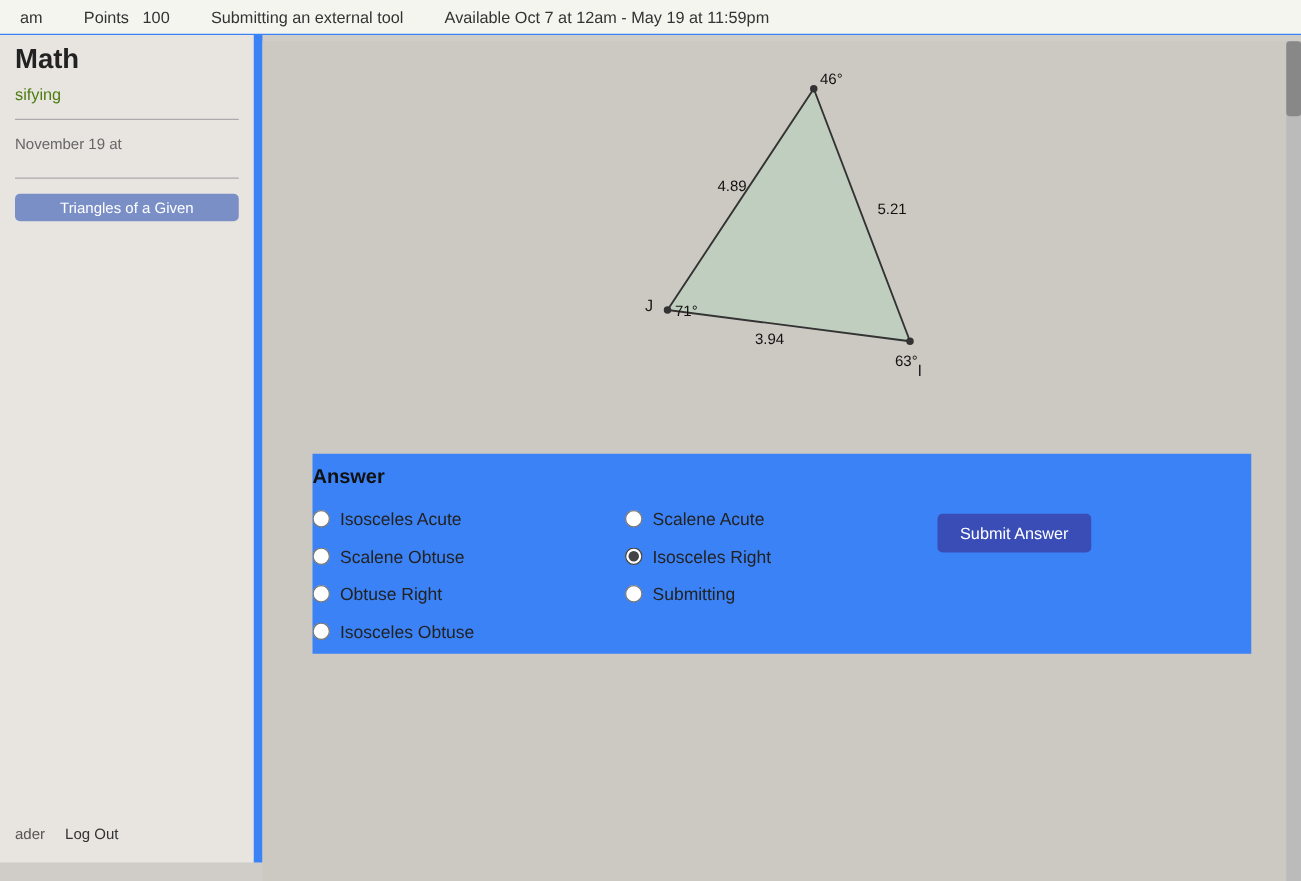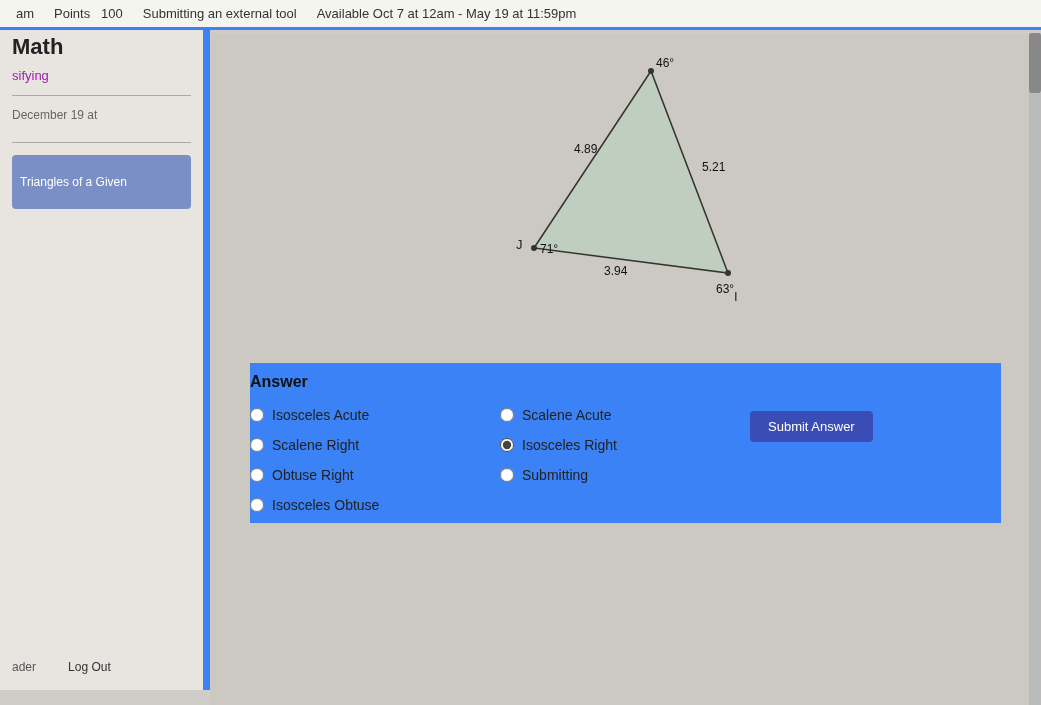--- a/index.html
+++ b/index.html
@@ -8,25 +8,25 @@
       background-color: #d0cdc8;
       width: 1041px;
       height: 705px;
       overflow: hidden;
       position: relative;
     }
 
     
     .top-bar {
       background-color: #f5f5f0;
-      border-bottom: 3px solid #3b82f6;
+      border-bottom: 1px solid #3b82f6;
       padding: 6px 16px;
       display: flex;
       align-items: center;
-      gap: 20px;
+      gap: 33px;
       font-size: 13px;
       color: #333;
       position: relative;
       z-index: 10;
     }
 
     
     .sidebar {
       position: absolute;
       top: 18px;
@@ -40,21 +40,21 @@
 
     .sidebar-title {
       font-size: 22px;
       font-weight: bold;
       color: #222;
       margin-bottom: 8px;
     }
 
     .sidebar-subtitle {
       font-size: 13px;
-      color: #a21caf;
+      color: #4d7c0f;
       margin-bottom: 4px;
     }
 
     .sidebar-date {
       font-size: 12px;
       color: #666;
       margin-bottom: 20px;
     }
 
     .sidebar-divider {
@@ -66,31 +66,32 @@
     .sidebar-section {
       font-size: 12px;
       color: #555;
       margin-bottom: 8px;
     }
 
     .sidebar-highlight {
       background-color: #7b8fc7;
       color: white;
       border-radius: 4px;
-      padding: 20px 8px;
+      padding: 4px 8px;
       font-size: 12px;
       margin-top: 4px;
+      text-align: center;
     }
 
     .sidebar-bottom {
       position: absolute;
       bottom: 16px;
       left: 12px;
       display: flex;
-      gap: 32px;
+      gap: 16px;
       font-size: 12px;
       color: #555;
     }
 
     
     .main {
       position: absolute;
       top: 33px;
       left: 210px;
       width: calc(1041px - 210px);
@@ -192,21 +193,21 @@
     <span>100</span>
   </span>
   <span>Submitting an external tool</span>
   <span>Available Oct 7 at 12am - May 19 at 11:59pm</span>
 </div>
 
 <div class="sidebar">
   <div class="sidebar-title">Math</div>
   <div class="sidebar-subtitle">sifying</div>
   <hr class="sidebar-divider">
-  <div class="sidebar-date">December 19 at</div>
+  <div class="sidebar-date">November 19 at</div>
   <hr class="sidebar-divider">
   <div class="sidebar-section"></div>
   <div class="sidebar-highlight">Triangles of a Given</div>
   <div class="sidebar-bottom">
     <span>ader</span>
     <span style="color:#333; cursor:pointer;">Log Out</span>
   </div>
 </div>
 
 <div class="main">
@@ -247,21 +248,21 @@
 
     <div class="options-grid">
 
       <div style="display:flex; flex-direction:column; gap:14px;">
         <label class="radio-option">
           <input type="radio" name="triangle-type" style="">
           <span>Isosceles Acute</span>
         </label>
         <label class="radio-option">
           <input type="radio" name="triangle-type" style="">
-          <span>Scalene Right</span>
+          <span>Scalene Obtuse</span>
         </label>
         <label class="radio-option">
           <input type="radio" name="triangle-type" style="">
           <span>Obtuse Right</span>
         </label>
         <label class="radio-option">
           <input type="radio" name="triangle-type" style="">
           <span>Isosceles Obtuse</span>
         </label>
       </div>

